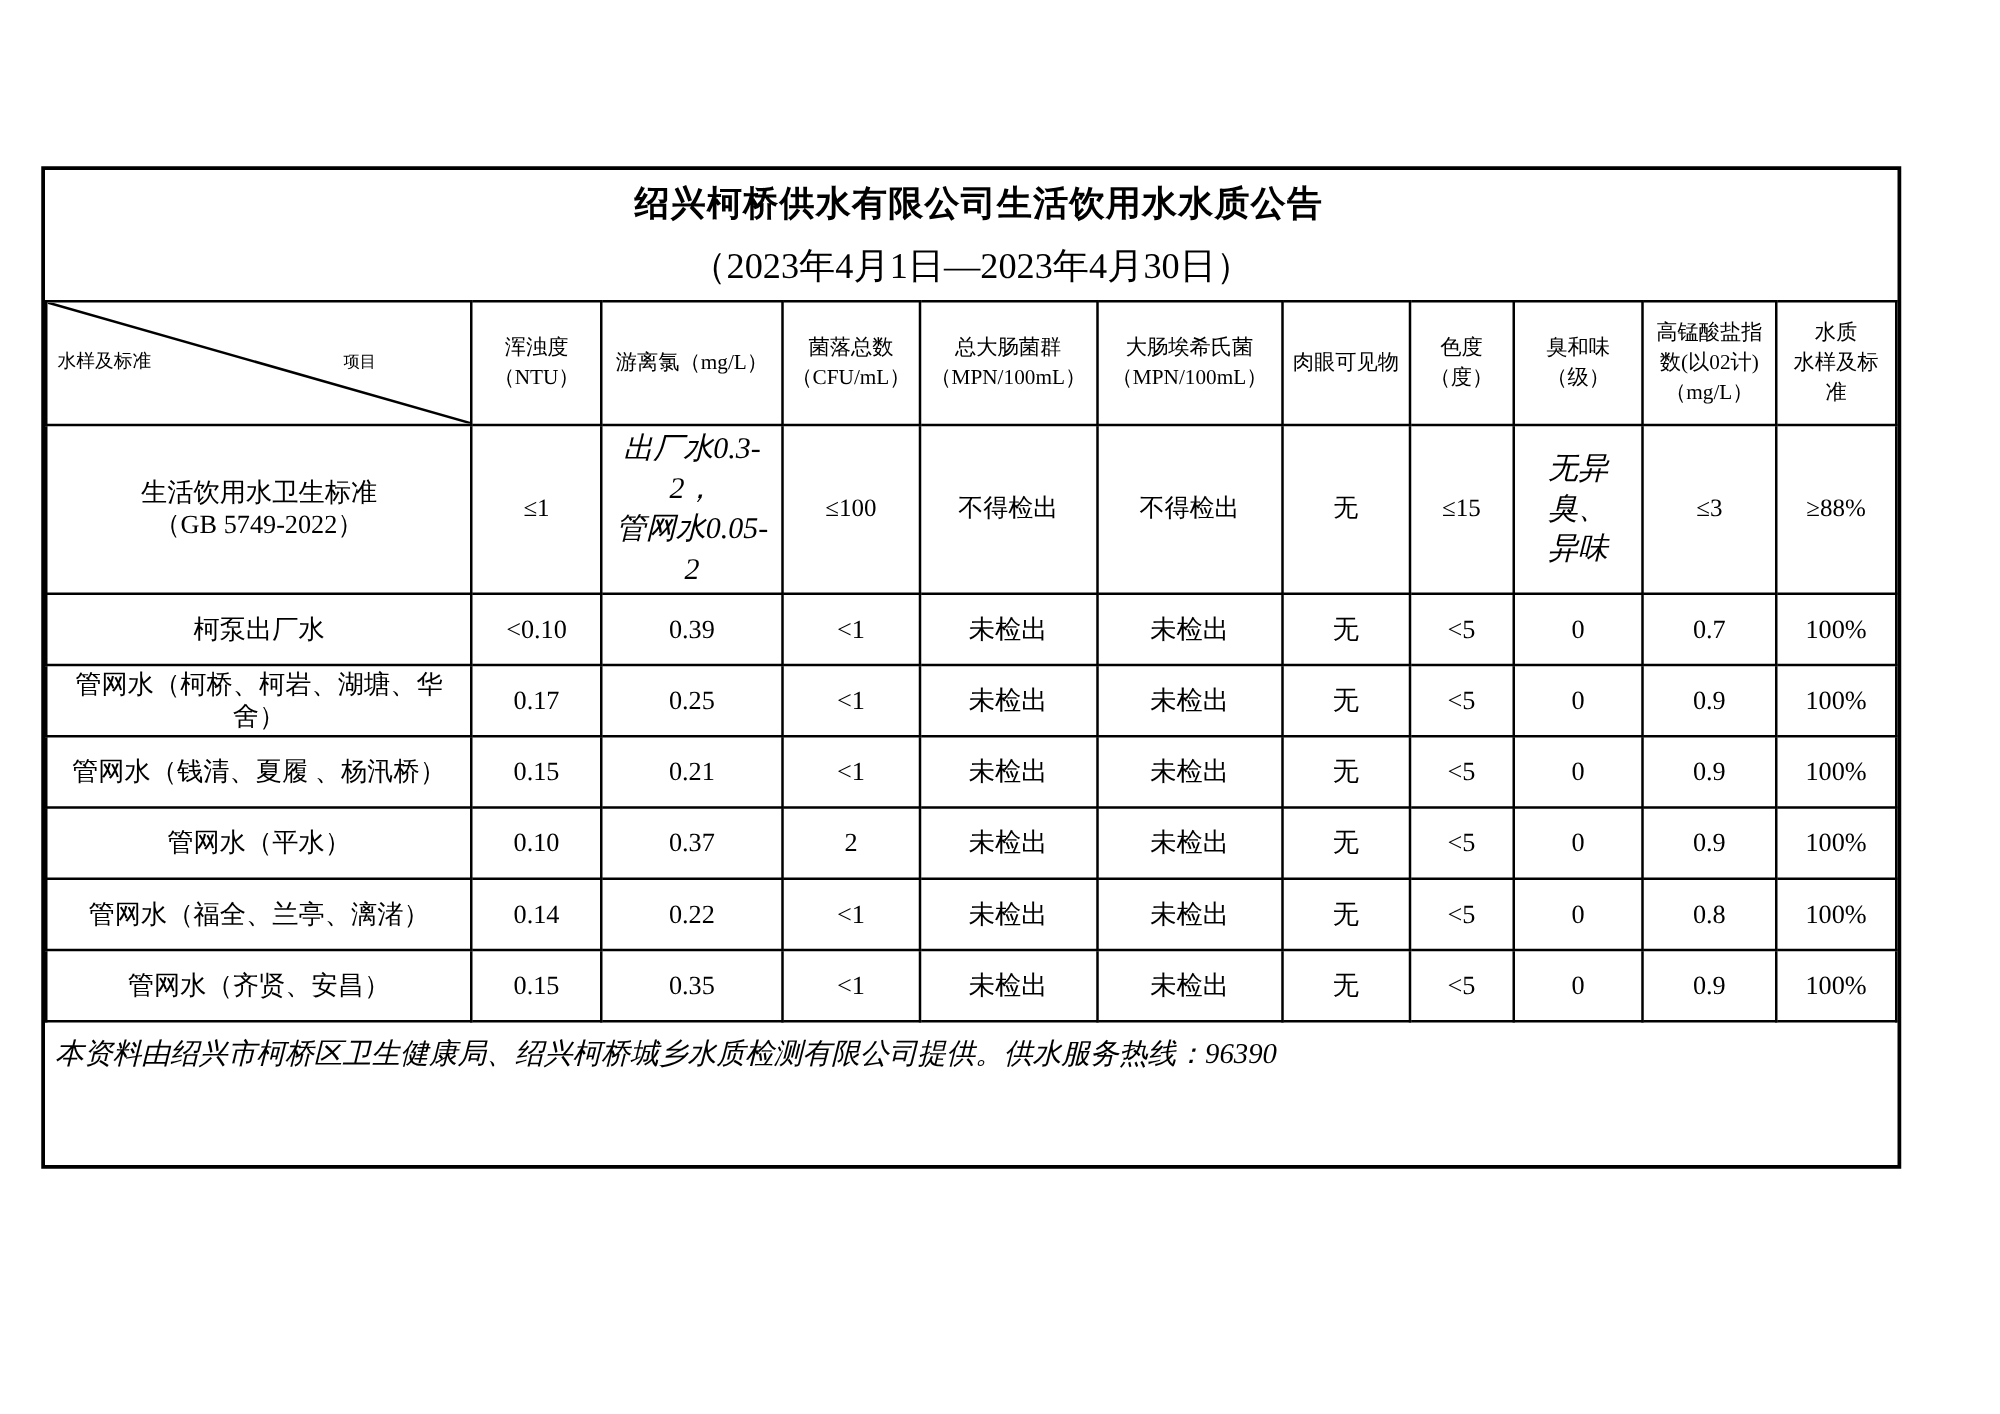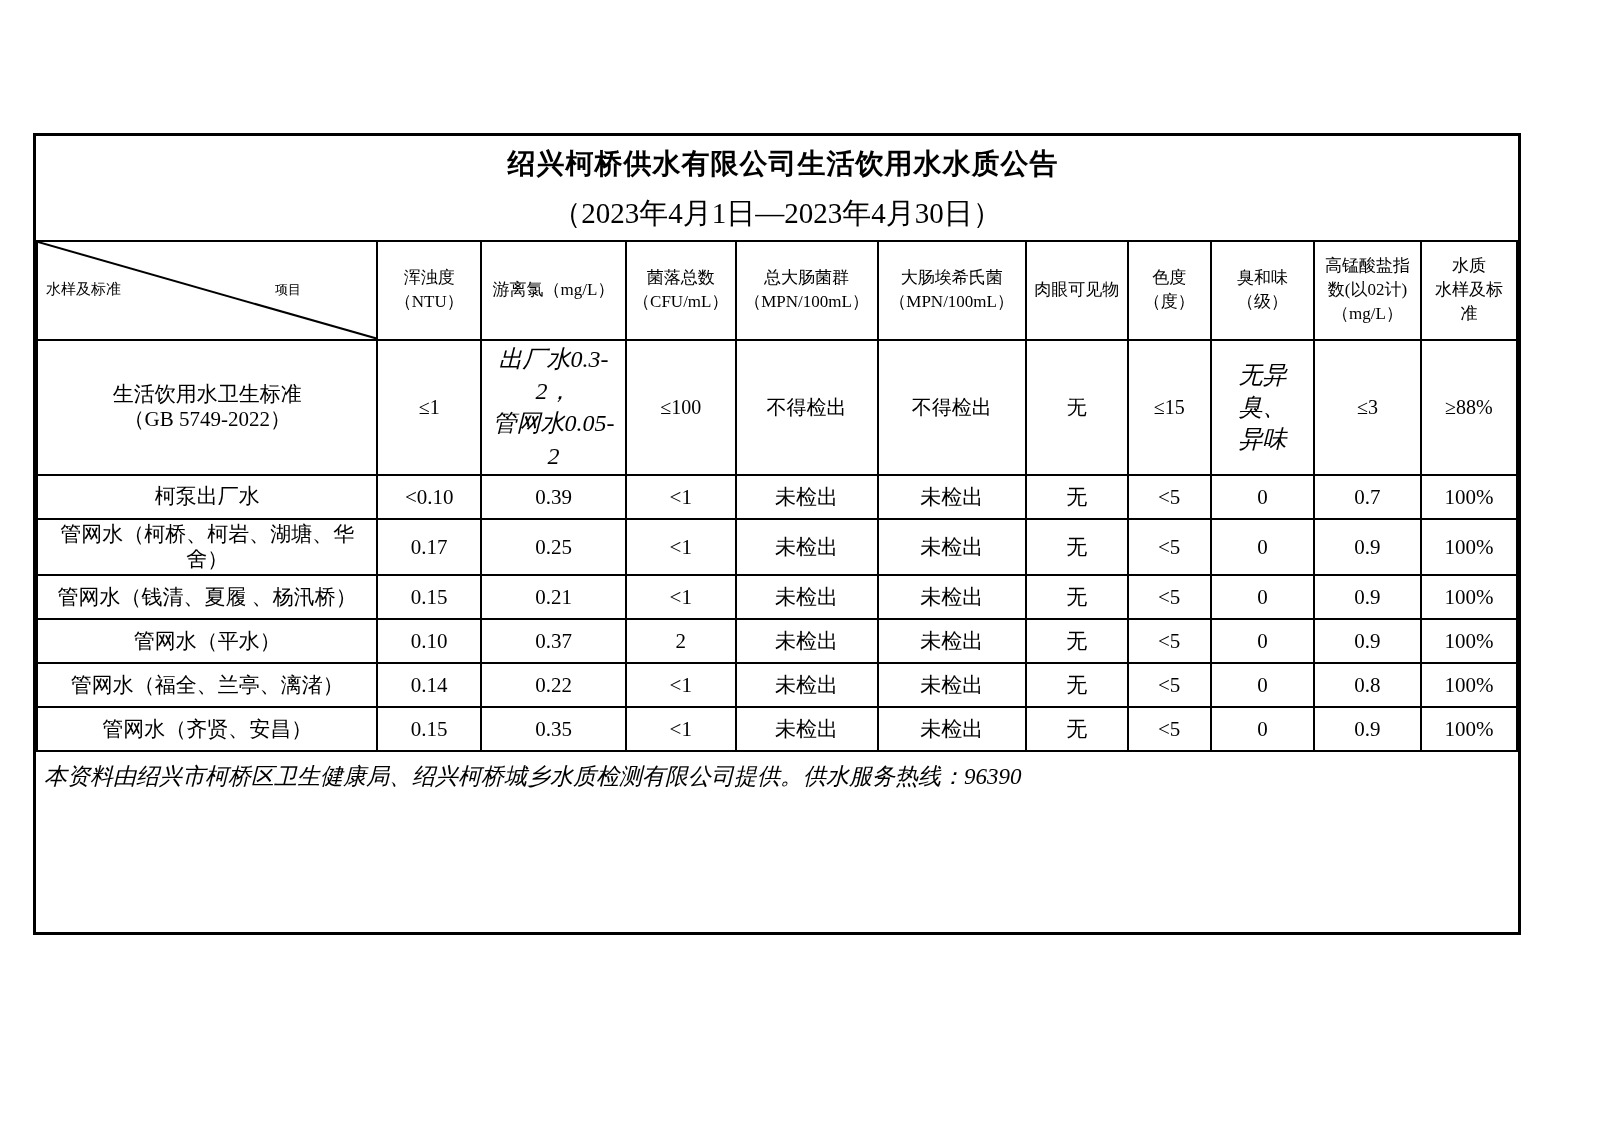--- a/index.html
+++ b/index.html
@@ -19,21 +19,21 @@
   .grid th,.grid td{
     border:2px solid #000;text-align:center;vertical-align:middle;
     white-space:pre-line;padding:2px 5px;box-sizing:border-box;
     font-weight:normal;overflow:hidden;
   }
   .hrow{height:90px;}
   .hrow th{font-size:17px;line-height:1.42;}
   .srow{height:75px;}
   .srow td{font-size:20px;line-height:1.3;}
   .srow td.sm{font-size:24px;line-height:1.35;font-style:italic;}
-  .drow{height:44px;}
+  .drow{height:57px;}
   .drow td{font-size:21px;line-height:1.15;}
   .grid td.label{font-size:21px;line-height:1.2;}
   
   th.corner{position:relative;padding:0;}
   th.corner svg.diag{position:absolute;left:0;top:0;width:100%;height:100%;}
   th.corner .c-sample{position:absolute;left:8px;top:50%;transform:translateY(-50%);font-size:15px;}
   th.corner .c-item{position:absolute;left:70%;top:50%;transform:translateY(-50%);font-size:13px;}
   
   .footer{flex:1 1 auto;padding:8px 8px 0 8px;box-sizing:border-box;font-style:italic;}
   .note{font-size:23px;line-height:34px;text-align:left;}

